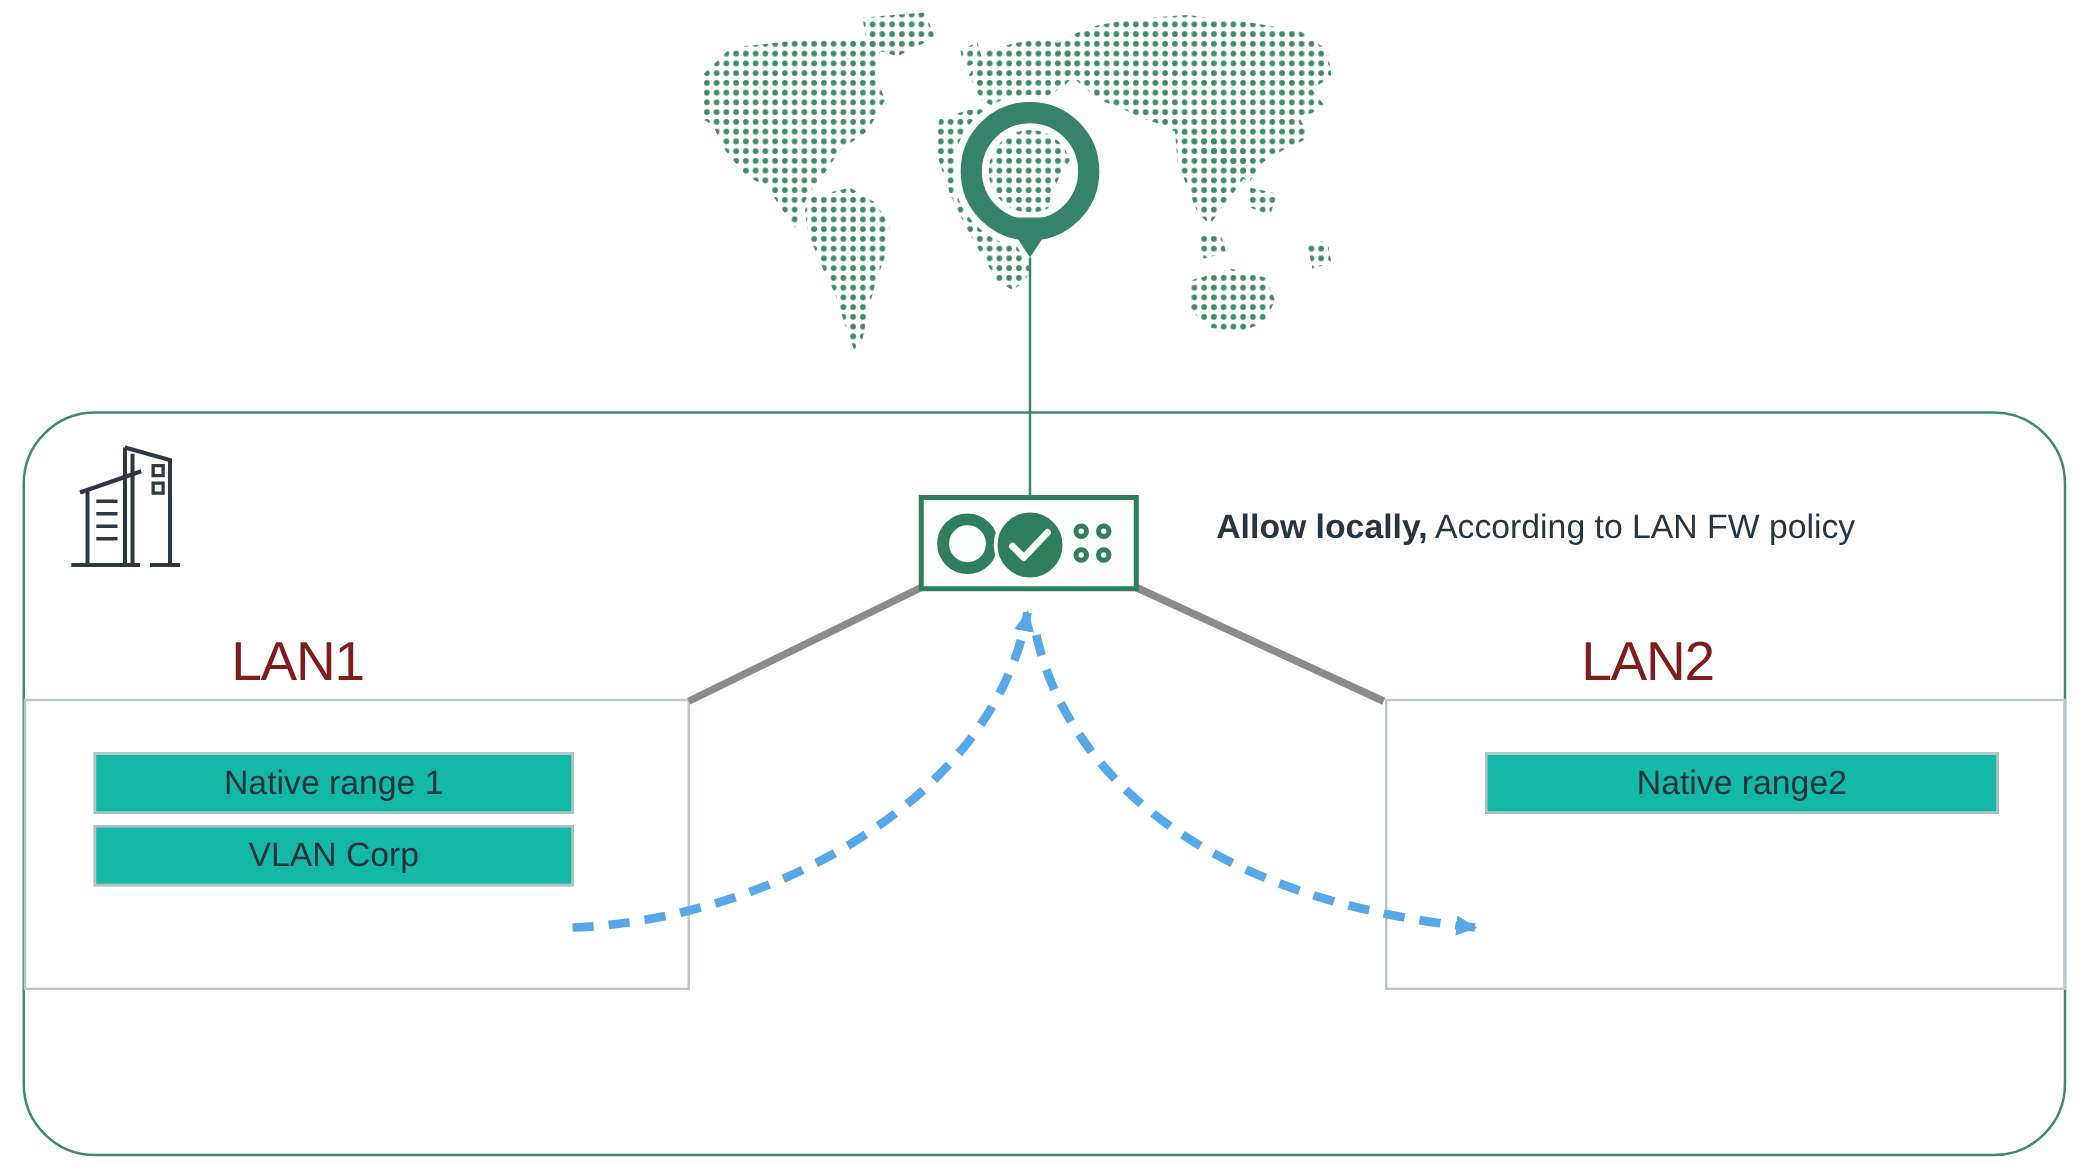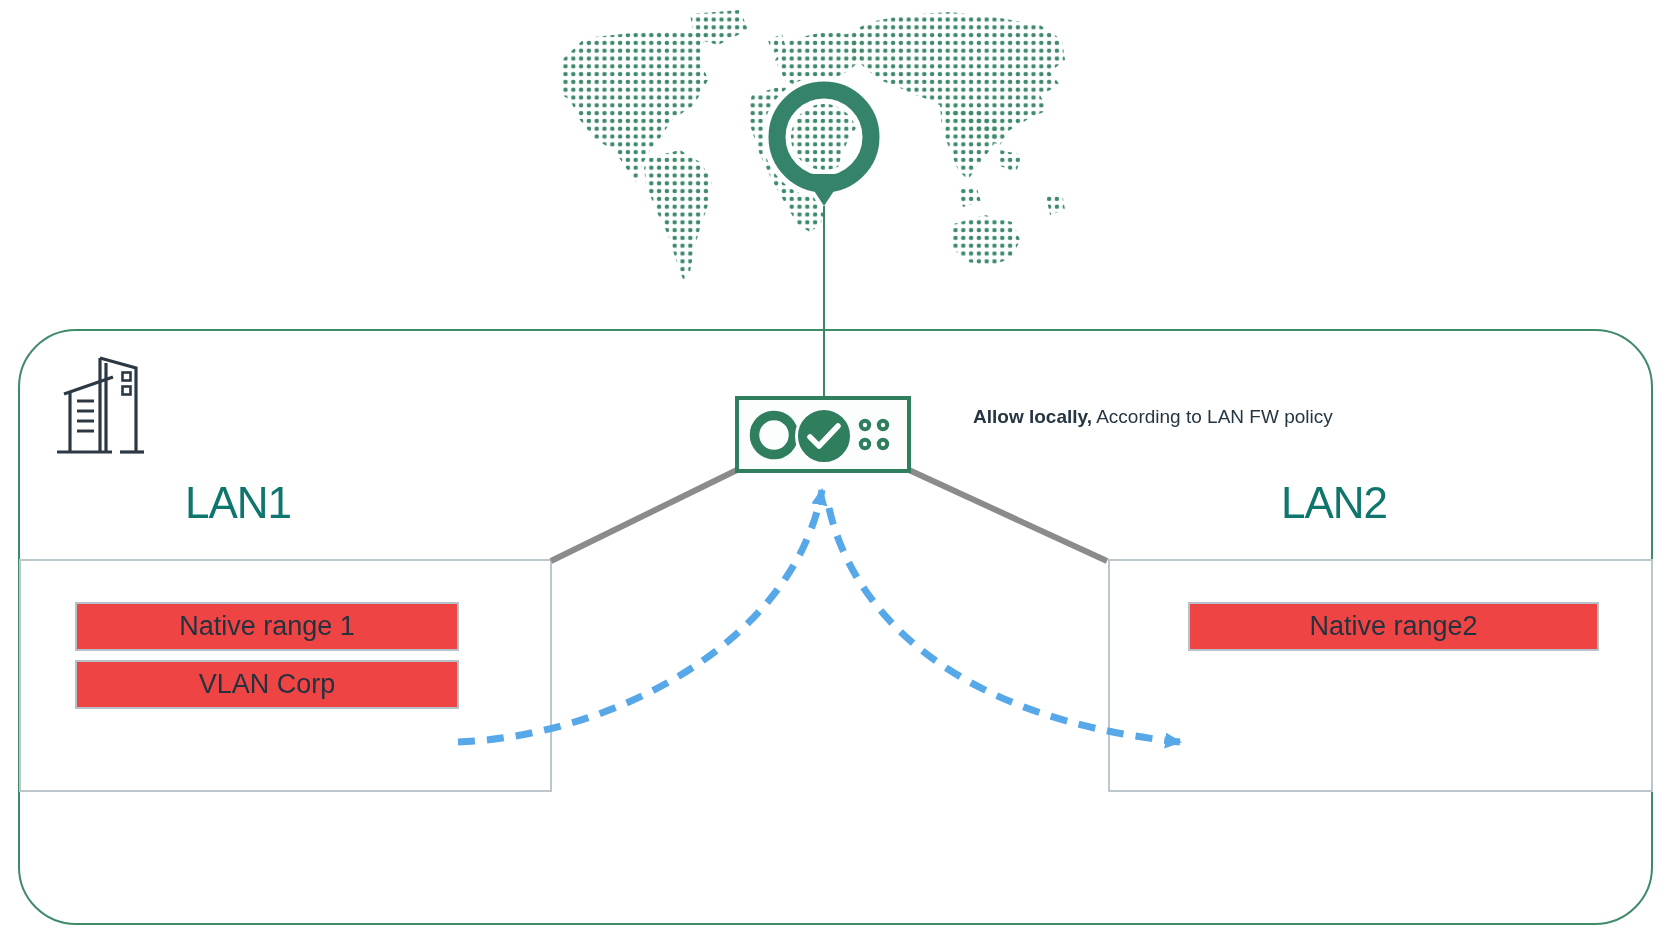--- a/index.html
+++ b/index.html
@@ -14,35 +14,35 @@
     position:absolute;left:18px;top:329px;width:1631px;height:592px;
     border:2px solid #3f8a69;border-radius:58px;background:transparent;
   }
   .lan-box{
     position:absolute;top:559px;height:229px;
     border:2px solid #bcc6cd;background:transparent;
   }
   .lan1-box{left:19px;width:529px;}
   .lan2-box{left:1108px;width:541px;}
   .lan-title{
-    position:absolute;top:478px;transform:translateX(-50%);
-    font-size:44px;letter-spacing:-1px;font-weight:400;color:#0f766e;white-space:nowrap;
+    position:absolute;top:505px;transform:translateX(-50%);
+    font-size:44px;letter-spacing:-1px;font-weight:400;color:#7f1d1d;white-space:nowrap;
   }
   .lan1-title{left:238px;}
-  .lan2-title{left:1318px;margin-left:16px;}
+  .lan2-title{left:1318px;}
   .net-item{
-    position:absolute;height:45px;border:2px solid #b7c1c9;background:#ef4444;
+    position:absolute;height:45px;border:2px solid #b7c1c9;background:#14b8a6;
     display:flex;align-items:center;justify-content:center;
     font-size:27px;color:#243240;white-space:nowrap;
   }
   .lan1-item{left:75px;width:380px;}
   .lan2-item{left:1188px;width:407px;}
   .row1{top:602px;} .row2{top:660px;} .row3{top:719px;}
   .device-label{
-    position:absolute;left:973px;top:406px;font-size:19px;color:#253542;white-space:nowrap;
+    position:absolute;left:973px;top:406px;font-size:27px;color:#253542;white-space:nowrap;
   }
   .device-label b{font-weight:700;}
 </style>
 </head>
 <body>
 
 <div class="stage">
 
   <div class="layer html-layer">
 

